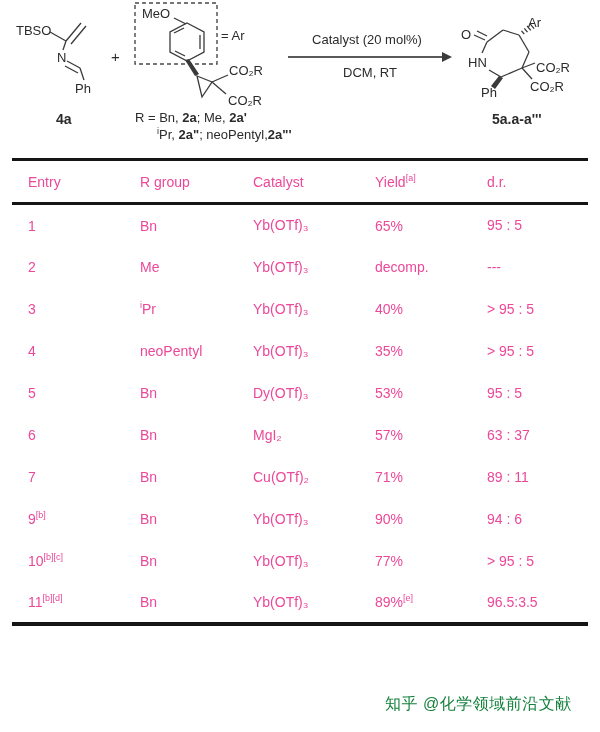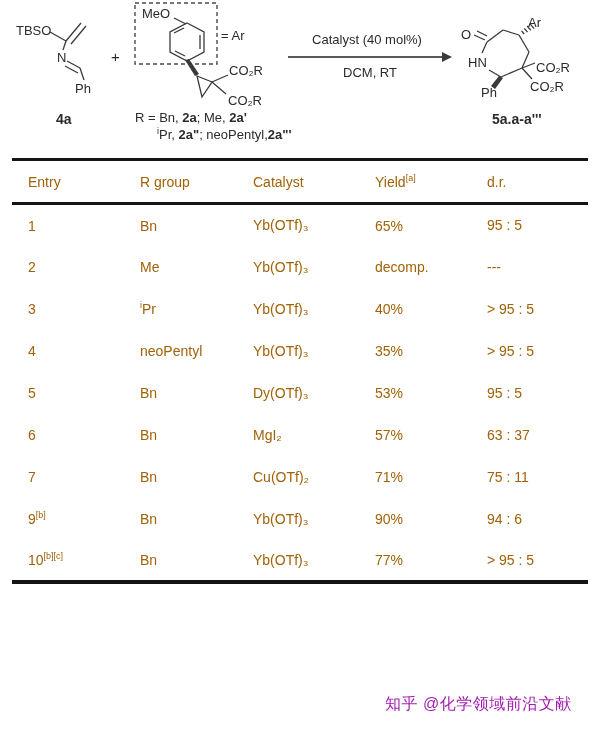--- a/index.html
+++ b/index.html
@@ -8,32 +8,32 @@
   
   #scheme{position:absolute;left:0;top:0;width:600px;height:160px;}
   #scheme svg{position:absolute;left:0;top:0;}
   .slabel{position:absolute;font-size:13px;color:#2b2b2b;white-space:nowrap;line-height:1;}
   .slabel b{font-weight:bold;}
   .bold14{font-weight:bold;font-size:14px;}
   .centered{text-align:center;}
   sup.tiny{font-size:9px;line-height:0;}
   
   #tablewrap{position:absolute;left:12px;top:158px;width:576px;}
-  table{border-collapse:collapse;width:576px;table-layout:fixed;font-size:14px;color:#a16207;}
+  table{border-collapse:collapse;width:576px;table-layout:fixed;font-size:14px;color:#ec4899;}
   thead tr{height:44px;}
   thead{border-top:3px solid #151515;border-bottom:3px solid #151515;}
   tbody{border-bottom:4px solid #151515;}
   tbody tr{height:42px;}
   td,th{text-align:left;font-weight:normal;vertical-align:middle;padding:0;overflow:visible;white-space:nowrap;}
   td:first-child,th:first-child{padding-left:16px;}
   .c1{width:128px;} .c2{width:113px;} .c3{width:122px;} .c4{width:112px;} .c5{width:101px;}
   sup.s{font-size:9px;}
   td b{font-weight:bold;}
   
-  #watermark{position:absolute;left:385px;top:694px;font-size:16px;color:#a21caf;
+  #watermark{position:absolute;left:385px;top:694px;font-size:16px;color:#15803d;
              letter-spacing:0.5px;white-space:nowrap;}
 </style>
 </head>
 <body>
 
 <div id="page">
 
   <div id="scheme">
     <svg width="600" height="160" viewBox="0 0 600 160">
       <g stroke="#3a3a3a" stroke-width="1.3" fill="none">
@@ -93,21 +93,21 @@
     <span class="slabel" style="left:111px;top:49px;font-size:15px">+</span>
 
     <span class="slabel" style="left:142px;top:7px">MeO</span>
     <span class="slabel" style="left:221px;top:29px">= Ar</span>
     <span class="slabel" style="left:229px;top:64px">CO₂R</span>
     <span class="slabel" style="left:228px;top:94px">CO₂R</span>
 
     <span class="slabel" style="left:135px;top:111px"><span>R = Bn, </span><b>2a</b><span>; Me, </span><b>2a'</b></span>
     <span class="slabel" style="left:157px;top:128px"><sup class="tiny">i</sup><span>Pr, </span><b>2a"</b><span>; neoPentyl,</span><b>2a"'</b></span>
 
-    <span class="slabel centered" style="left:287px;top:33px;width:160px">Catalyst (40 mol%)</span>
+    <span class="slabel centered" style="left:287px;top:33px;width:160px">Catalyst (20 mol%)</span>
     <span class="slabel centered" style="left:310px;top:66px;width:120px">DCM, RT</span>
 
     <span class="slabel" style="left:461px;top:28px">O</span>
     <span class="slabel" style="left:468px;top:56px">HN</span>
     <span class="slabel" style="left:481px;top:86px">Ph</span>
     <span class="slabel" style="left:528px;top:16px">Ar</span>
     <span class="slabel" style="left:536px;top:61px">CO₂R</span>
     <span class="slabel" style="left:530px;top:80px">CO₂R</span>
     <span class="slabel bold14" style="left:492px;top:112px">5a.a-a'''</span>
   </div>
@@ -171,34 +171,41 @@
           <td><sup class="s"></sup><span>Bn</span></td>
           <td><span>MgI₂</span><b></b></td>
           <td><span>57%</span><sup class="s"></sup></td>
           <td><span>63 : 37</span></td>
         </tr>
         <tr>
           <td><span>7</span><sup class="s"></sup></td>
           <td><sup class="s"></sup><span>Bn</span></td>
           <td><span>Cu(OTf)₂</span><b></b></td>
           <td><span>71%</span><sup class="s"></sup></td>
-          <td><span>75 : 11</span></td>
+          <td><span>89 : 11</span></td>
         </tr>
         <tr>
           <td><span>9</span><sup class="s">[b]</sup></td>
           <td><sup class="s"></sup><span>Bn</span></td>
           <td><span>Yb(OTf)₃</span><b></b></td>
           <td><span>90%</span><sup class="s"></sup></td>
           <td><span>94 : 6</span></td>
         </tr>
         <tr>
           <td><span>10</span><sup class="s">[b][c]</sup></td>
           <td><sup class="s"></sup><span>Bn</span></td>
           <td><span>Yb(OTf)₃</span><b></b></td>
           <td><span>77%</span><sup class="s"></sup></td>
           <td><span>&gt; 95 : 5</span></td>
+        </tr>
+        <tr>
+          <td><span>11</span><sup class="s">[b][d]</sup></td>
+          <td><sup class="s"></sup><span>Bn</span></td>
+          <td><span>Yb(OTf)₃</span><b></b></td>
+          <td><span>89%</span><sup class="s">[e]</sup></td>
+          <td><span>96.5:3.5</span></td>
         </tr>
       </tbody>
     </table>
   </div>
 
   <div id="watermark">知乎 @化学领域前沿文献</div>
 </div>
 
 </body></html>

